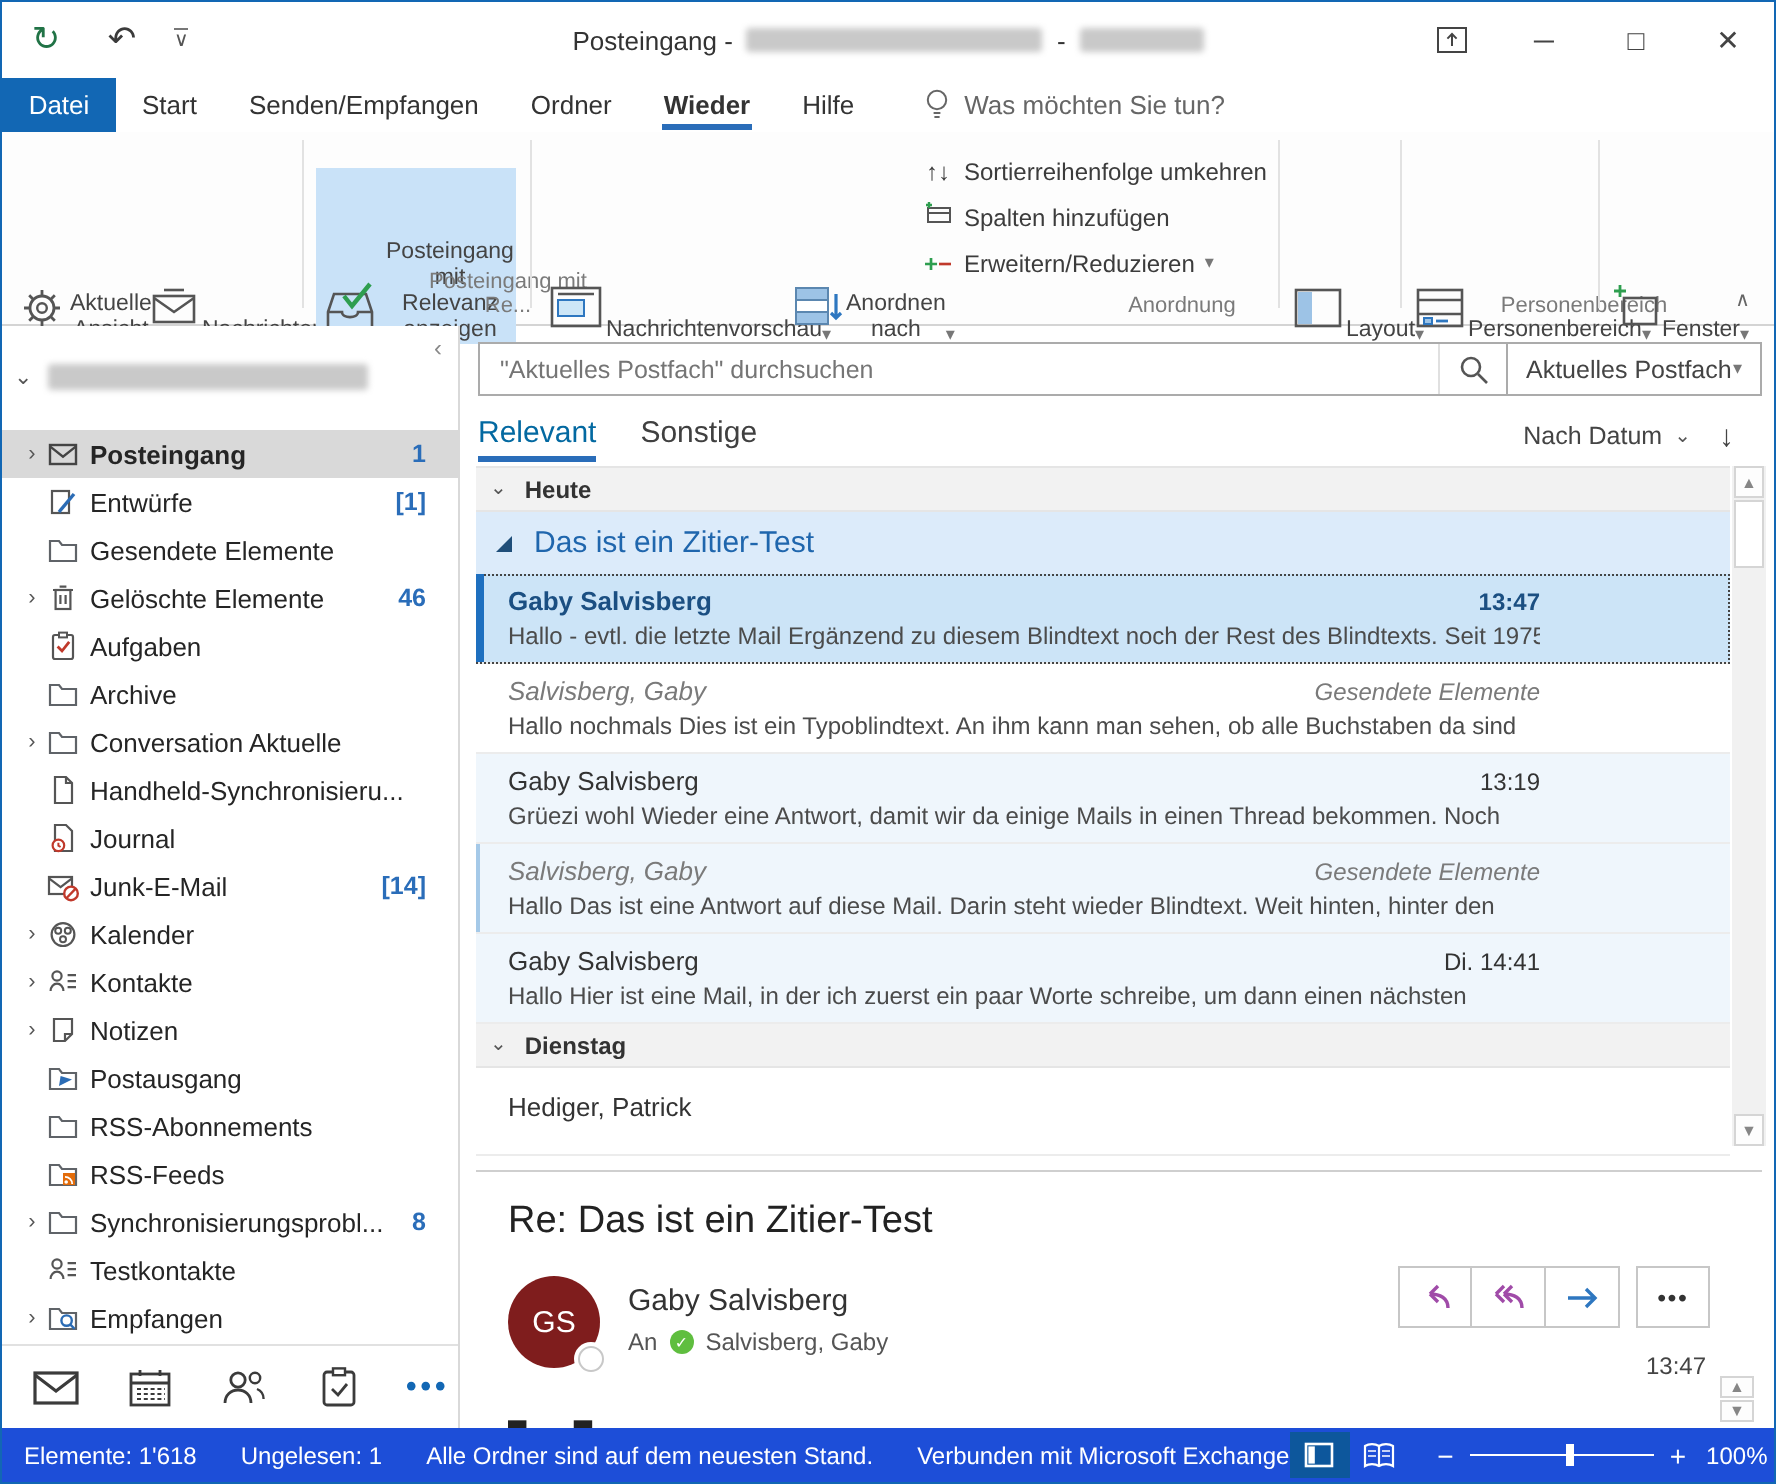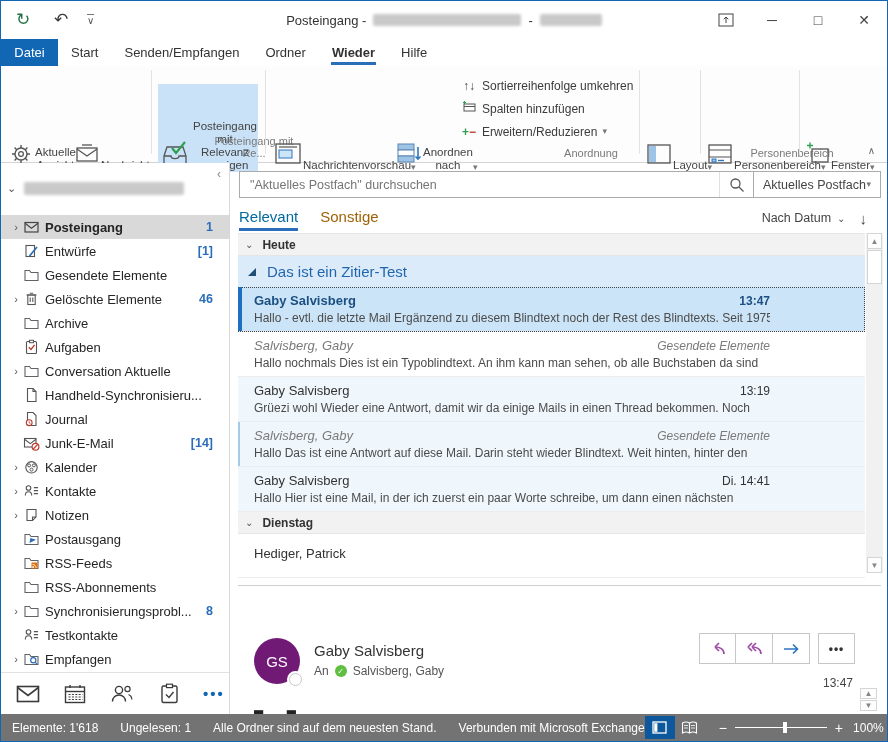--- a/index.html
+++ b/index.html
@@ -61,21 +61,21 @@
 
   
   .rightpane { position:absolute; left:230px; right:0; top:0; bottom:0; }
   .searchrow { position:absolute; top:8px; left:8px; right:6px; height:27px; display:flex; }
   .searchbox { flex:1; border:1px solid #ababab; border-right:none; display:flex; align-items:center; background:#fff; }
   .searchbox input { flex:1; border:none; outline:none; font-family:inherit; font-size:12.5px; color:#444; padding:0 10px; background:transparent; }
   .searchbox .mag { width:34px; display:flex; justify-content:center; border-left:1px solid #e0e0e0; align-self:stretch; align-items:center; }
   .scope { width:128px; border:1px solid #ababab; display:flex; align-items:center; justify-content:space-between; padding:0 9px; font-size:12.5px; color:#444; background:#fff; }
   .scope .carat { margin:0; }
   .tabsrow { position:absolute; top:41px; left:8px; right:6px; height:28px; display:flex; align-items:center; }
-  .vtab { font-size:15px; margin-right:22px; padding-bottom:4px; position:relative; color:#a16207; }
+  .vtab { font-size:15px; margin-right:22px; padding-bottom:4px; position:relative; color:#404040; }
   .vtab.active { color:#0369a1; }
   .vtab.active::after { content:""; position:absolute; left:0; right:0; bottom:-2px; height:3px; background:#2a6db9; }
   .sortby { margin-left:auto; display:flex; align-items:center; gap:6px; color:#444; font-size:12.5px; }
   .sortdown { margin-left:14px; margin-right:14px; font-size:15px; color:#444; }
 
   .listwrap { position:absolute; top:70px; left:7px; right:22px; bottom:130px; overflow:hidden; border-top:1px solid #e5e5e5; }
   .lrow { position:relative; }
   .lrow.group { height:22px; background:#f2f2f2; display:flex; align-items:center; gap:9px; padding-left:7px; border-bottom:1px solid #e5e5e5; }
   .lrow.group .chev { font-size:10px; color:#555; }
   .lrow.group .glabel { font-weight:bold; font-size:12px; color:#333; }
@@ -96,37 +96,37 @@
   .lrow.email.tall { height:44px; padding-top:12px; }
 
   .listscroll { position:absolute; top:70px; right:4px; width:17px; height:340px; background:#f1f1f1; }
   .sarrow { position:absolute; left:1px; right:1px; height:16px; background:#fdfdfd; border:1px solid #d5d5d5; color:#868686; font-size:8px; display:flex; align-items:center; justify-content:center; }
   .sarrow.up { top:0; } .sarrow.dn { bottom:0; }
   .sthumb { position:absolute; left:1px; right:1px; top:17px; height:34px; background:#fff; border:1px solid #d5d5d5; }
 
   
   .reading { position:absolute; left:7px; right:6px; bottom:0; height:129px; border-top:1px solid #cfcfcf; background:#fff; overflow:hidden; }
   .subject { position:absolute; top:14px; left:16px; font-size:19px; color:#222; }
-  .avatar { position:absolute; top:52px; left:16px; width:46px; height:46px; border-radius:50%; background:#701a75; color:#fff; display:flex; align-items:center; justify-content:center; font-size:15px; }
+  .avatar { position:absolute; top:52px; left:16px; width:46px; height:46px; border-radius:50%; background:#7f1d1d; color:#fff; display:flex; align-items:center; justify-content:center; font-size:15px; }
   .badge { position:absolute; right:-2px; bottom:-2px; width:13px; height:13px; border-radius:50%; background:#fff; border:1px solid #c8c8c8; box-shadow:0 0 0 2px #fff; }
   .sender { position:absolute; top:56px; left:76px; font-size:15px; color:#333; }
   .toline { position:absolute; top:78px; left:76px; display:flex; align-items:center; gap:6px; font-size:12px; color:#555; }
   .pres { width:12px; height:12px; border-radius:50%; background:#5fbe3f; color:#fff; font-size:8px; display:flex; align-items:center; justify-content:center; }
   .rbtns { position:absolute; top:47px; right:26px; display:flex; }
   .rbtn { width:37px; height:31px; border:1px solid #c7c7c7; border-left:none; background:#fff; display:flex; align-items:center; justify-content:center; }
   .rbtn:first-child { border-left:1px solid #c7c7c7; }
   .rbtn.more { margin-left:8px; border-left:1px solid #c7c7c7; font-weight:bold; color:#333; letter-spacing:1px; }
   .rtime { position:absolute; top:90px; right:28px; font-size:12px; color:#444; }
   .cutline { position:absolute; bottom:0; left:16px; width:200px; height:6px; overflow:hidden; }
   .cutline span { display:block; font-size:13px; color:#222; transform:translateY(2px); }
   .readspinner { position:absolute; right:4px; bottom:2px; width:17px; }
   .readspinner .sarrow { position:static; margin-bottom:1px; height:11px; }
 
   
-  .statusbar { position:absolute; left:0; right:0; bottom:0; height:27px; background:#737373; color:#fff; display:flex; align-items:center; font-size:12px; }
+  .statusbar { position:absolute; left:0; right:0; bottom:0; height:27px; background:#1d4ed8; color:#fff; display:flex; align-items:center; font-size:12px; }
   .sb { margin-left:11px; white-space:nowrap; }
   .sb.gap { margin-left:22px; }
   .sbright { margin-left:auto; display:flex; align-items:center; }
   .sbicon { width:30px; height:23px; display:flex; align-items:center; justify-content:center; }
   .sbicon.hl { background:#0d579c; }
   .zoomctl { display:flex; align-items:center; margin:0 10px 0 14px; }
   .zline { width:92px; height:1px; background:#fff; margin:0 8px; position:relative; }
   .zthumb { position:absolute; left:48px; top:-5px; width:4px; height:11px; background:#fff; }
   .zsign { font-size:14px; line-height:12px; }
   .zoompct { margin-right:12px; }
@@ -161,20 +161,27 @@
     </div>
   </div>
 
   <div class="menubar">
     <div class="tab-file">Datei</div>
     <div class="mtab">Start</div>
     <div class="mtab">Senden/Empfangen</div>
     <div class="mtab">Ordner</div>
     <div class="mtab active">Wieder</div>
     <div class="mtab">Hilfe</div>
+    <div class="tellme">
+      <svg width="13" height="17" viewBox="0 0 13 17">
+          <circle cx="6.5" cy="6" r="4.6" fill="none" stroke="#666"></circle>
+          <path d="M4.8 12.5h3.4M5.2 14.5h2.6" stroke="#666" fill="none"></path>
+        </svg>
+      <span>Was möchten Sie tun?</span>
+    </div>
   </div>
 
   <div class="ribbon">
     <div class="bigbtn" style="left:6px; width:58px;">
       <span class="bicon">
         <svg width="28" height="28" viewBox="0 0 28 28">
             <circle cx="14" cy="14" r="6" fill="none" stroke="#555" stroke-width="1.4"></circle>
             <circle cx="14" cy="14" r="2.4" fill="none" stroke="#555" stroke-width="1.2"></circle>
             <path d="M14 5v3M14 20v3M5 14h3M20 14h3M7.6 7.6l2.1 2.1M18.3 18.3l2.1 2.1M20.4 7.6l-2.1 2.1M9.7 18.3l-2.1 2.1" stroke="#555" stroke-width="1.4"></path>
           </svg>
@@ -344,37 +351,37 @@
               </svg>
             </span>
     <span class="flabel">Gelöschte Elemente</span>
     <span class="fcount">46</span>
   </div>
 
   <div class="frow">
     <span class="fexp"></span>
     <span class="ficon">
               <svg width="17" height="16" viewBox="0 0 16 16">
-                <path d="M1.5 3.5h4.5l1.5 2h7v8h-13z" fill="none" stroke="#5f6368" stroke-width="1.1"></path>
-              </svg>
-            </span>
-    <span class="flabel">Archive</span>
-    <span class="fcount"></span>
-  </div>
-
-  <div class="frow">
-    <span class="fexp"></span>
-    <span class="ficon">
-              <svg width="17" height="16" viewBox="0 0 16 16">
                 <rect x="3" y="2.5" width="10" height="12" rx="1" fill="none" stroke="#555" stroke-width="1.1"></rect>
                 <rect x="6" y="1.3" width="4" height="2.4" fill="#fff" stroke="#555" stroke-width="1"></rect>
                 <path d="M5.3 8.3l2.2 2.2 3.6-4.6" fill="none" stroke="#c0392b" stroke-width="1.4"></path>
               </svg>
             </span>
     <span class="flabel">Aufgaben</span>
+    <span class="fcount"></span>
+  </div>
+
+  <div class="frow">
+    <span class="fexp"></span>
+    <span class="ficon">
+              <svg width="17" height="16" viewBox="0 0 16 16">
+                <path d="M1.5 3.5h4.5l1.5 2h7v8h-13z" fill="none" stroke="#5f6368" stroke-width="1.1"></path>
+              </svg>
+            </span>
+    <span class="flabel">Archive</span>
     <span class="fcount"></span>
   </div>
 
   <div class="frow">
     <span class="fexp">›</span>
     <span class="ficon">
               <svg width="17" height="16" viewBox="0 0 16 16">
                 <path d="M1.5 3.5h4.5l1.5 2h7v8h-13z" fill="none" stroke="#5f6368" stroke-width="1.1"></path>
               </svg>
             </span>
@@ -470,37 +477,37 @@
             </span>
     <span class="flabel">Postausgang</span>
     <span class="fcount"></span>
   </div>
 
   <div class="frow">
     <span class="fexp"></span>
     <span class="ficon">
               <svg width="17" height="16" viewBox="0 0 16 16">
                 <path d="M1.5 3.5h4.5l1.5 2h7v8h-13z" fill="none" stroke="#5f6368" stroke-width="1.1"></path>
+              </svg>
+            </span>
+    <span class="flabel">RSS-Abonnements</span>
+    <span class="fcount"></span>
+  </div>
+
+  <div class="frow">
+    <span class="fexp"></span>
+    <span class="ficon">
+              <svg width="17" height="16" viewBox="0 0 16 16">
+                <path d="M1.5 3.5h4.5l1.5 2h7v8h-13z" fill="none" stroke="#5f6368" stroke-width="1.1"></path>
                 <rect x="8" y="7.5" width="6" height="6" fill="#e36c0a"></rect>
                 <circle cx="9.6" cy="12" r=".9" fill="#fff"></circle>
                 <path d="M9 9.4c2 0 3.6 1.6 3.6 3.6" fill="none" stroke="#fff" stroke-width=".9"></path>
               </svg>
             </span>
     <span class="flabel">RSS-Feeds</span>
-    <span class="fcount"></span>
-  </div>
-
-  <div class="frow">
-    <span class="fexp"></span>
-    <span class="ficon">
-              <svg width="17" height="16" viewBox="0 0 16 16">
-                <path d="M1.5 3.5h4.5l1.5 2h7v8h-13z" fill="none" stroke="#5f6368" stroke-width="1.1"></path>
-              </svg>
-            </span>
-    <span class="flabel">RSS-Abonnements</span>
     <span class="fcount"></span>
   </div>
 
   <div class="frow">
     <span class="fexp">›</span>
     <span class="ficon">
               <svg width="17" height="16" viewBox="0 0 16 16">
                 <path d="M1.5 3.5h4.5l1.5 2h7v8h-13z" fill="none" stroke="#5f6368" stroke-width="1.1"></path>
               </svg>
             </span>
@@ -665,20 +672,21 @@
   </div>
 </div>
 
       <div class="listscroll">
         <div class="sarrow up">▲</div>
         <div class="sthumb"></div>
         <div class="sarrow dn">▼</div>
       </div>
 
       <div class="reading">
+        <div class="subject">Re: Das ist ein Zitier-Test</div>
         <div class="avatar">
           <span>GS</span>
           <span class="badge"></span>
         </div>
         <div class="sender">Gaby Salvisberg</div>
         <div class="toline">
           <span>An</span>
           <span class="pres">✓</span>
           <span>Salvisberg, Gaby</span>
         </div>

